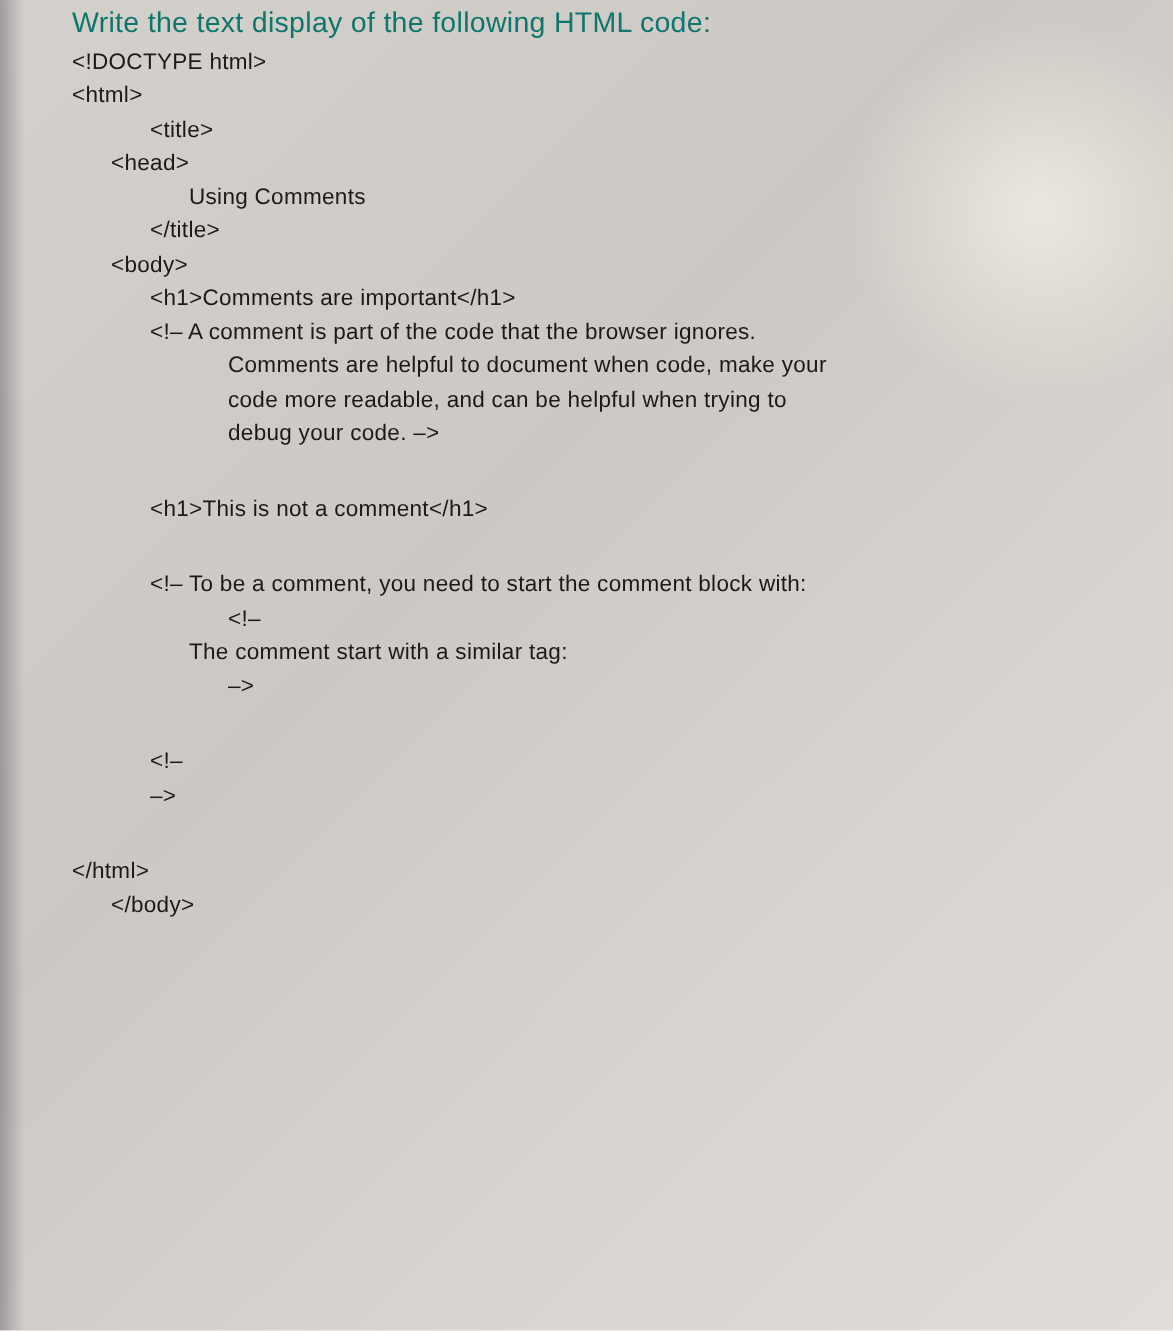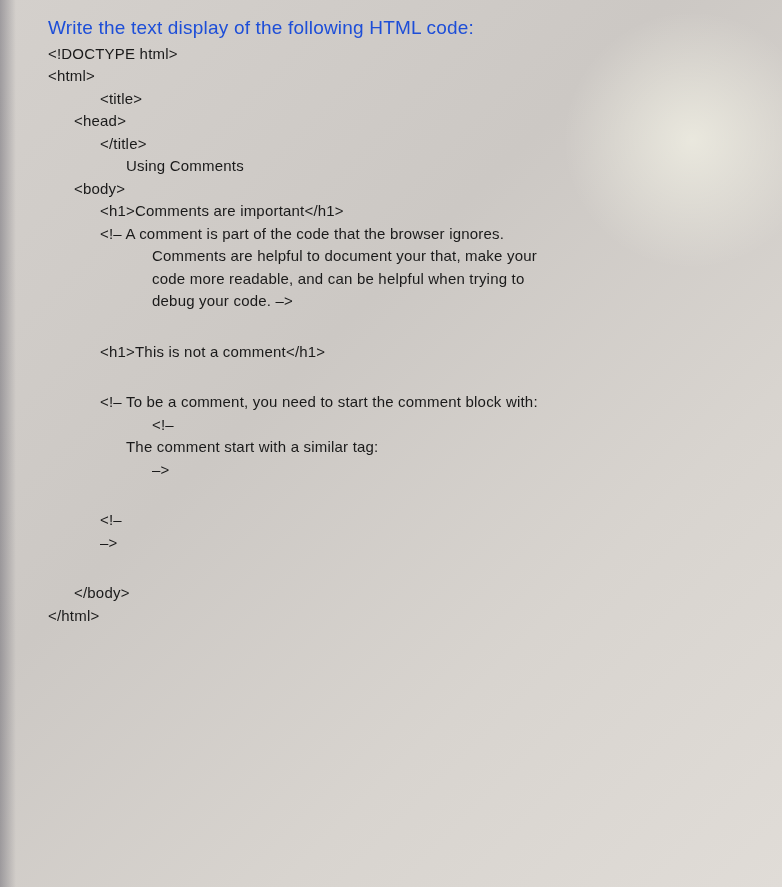--- a/index.html
+++ b/index.html
@@ -18,22 +18,22 @@
       box-sizing: border-box;
     }
     .line {
       font-size: 15px;
       line-height: 1.5;
       white-space: pre;
       letter-spacing: 0.2px;
     }
     .instruction {
       font-size: 19px;
-      color: #1d4ed8;
-      padding-top: 14px;
+      color: #0f766e;
+      padding-top: 2px;
     }
     .indent0 { padding-left: 0px; }
     .indent1 { padding-left: 26px; }
     .indent2 { padding-left: 52px; }
     .indent3 { padding-left: 78px; }
     .indent4 { padding-left: 104px; }
     .blank {
       height: 28px;
     }
     
@@ -62,26 +62,26 @@
 <div class="glare"></div>
 
 <div class="page">
 
   <div class="line instruction indent0">Write the text display of the following HTML code:</div>
 
   <div class="line indent0">&lt;!DOCTYPE html&gt;</div>
   <div class="line indent0">&lt;html&gt;</div>
   <div class="line indent2">&lt;title&gt;</div>
   <div class="line indent1">&lt;head&gt;</div>
+  <div class="line indent3">Using Comments</div>
   <div class="line indent2">&lt;/title&gt;</div>
-  <div class="line indent3">Using Comments</div>
   <div class="line indent1">&lt;body&gt;</div>
   <div class="line indent2">&lt;h1&gt;Comments are important&lt;/h1&gt;</div>
   <div class="line indent2">&lt;!– A comment is part of the code that the browser ignores.</div>
-  <div class="line indent4">Comments are helpful to document your that, make your</div>
+  <div class="line indent4">Comments are helpful to document when code, make your</div>
   <div class="line indent4">code more readable, and can be helpful when trying to</div>
   <div class="line indent4">debug your code. –&gt;</div>
 
   <div class="blank"></div>
 
   <div class="line indent2">&lt;h1&gt;This is not a comment&lt;/h1&gt;</div>
 
   <div class="blank"></div>
 
   <div class="line indent2">&lt;!– To be a comment, you need to start the comment block with:</div>
@@ -89,16 +89,16 @@
   <div class="line indent3">The comment start with a similar tag:</div>
   <div class="line indent4">–&gt;</div>
 
   <div class="blank"></div>
 
   <div class="line indent2">&lt;!–</div>
   <div class="line indent2">–&gt;</div>
 
   <div class="blank"></div>
 
+  <div class="line indent0">&lt;/html&gt;</div>
   <div class="line indent1">&lt;/body&gt;</div>
-  <div class="line indent0">&lt;/html&gt;</div>
 
 </div>
 
 </body></html>

